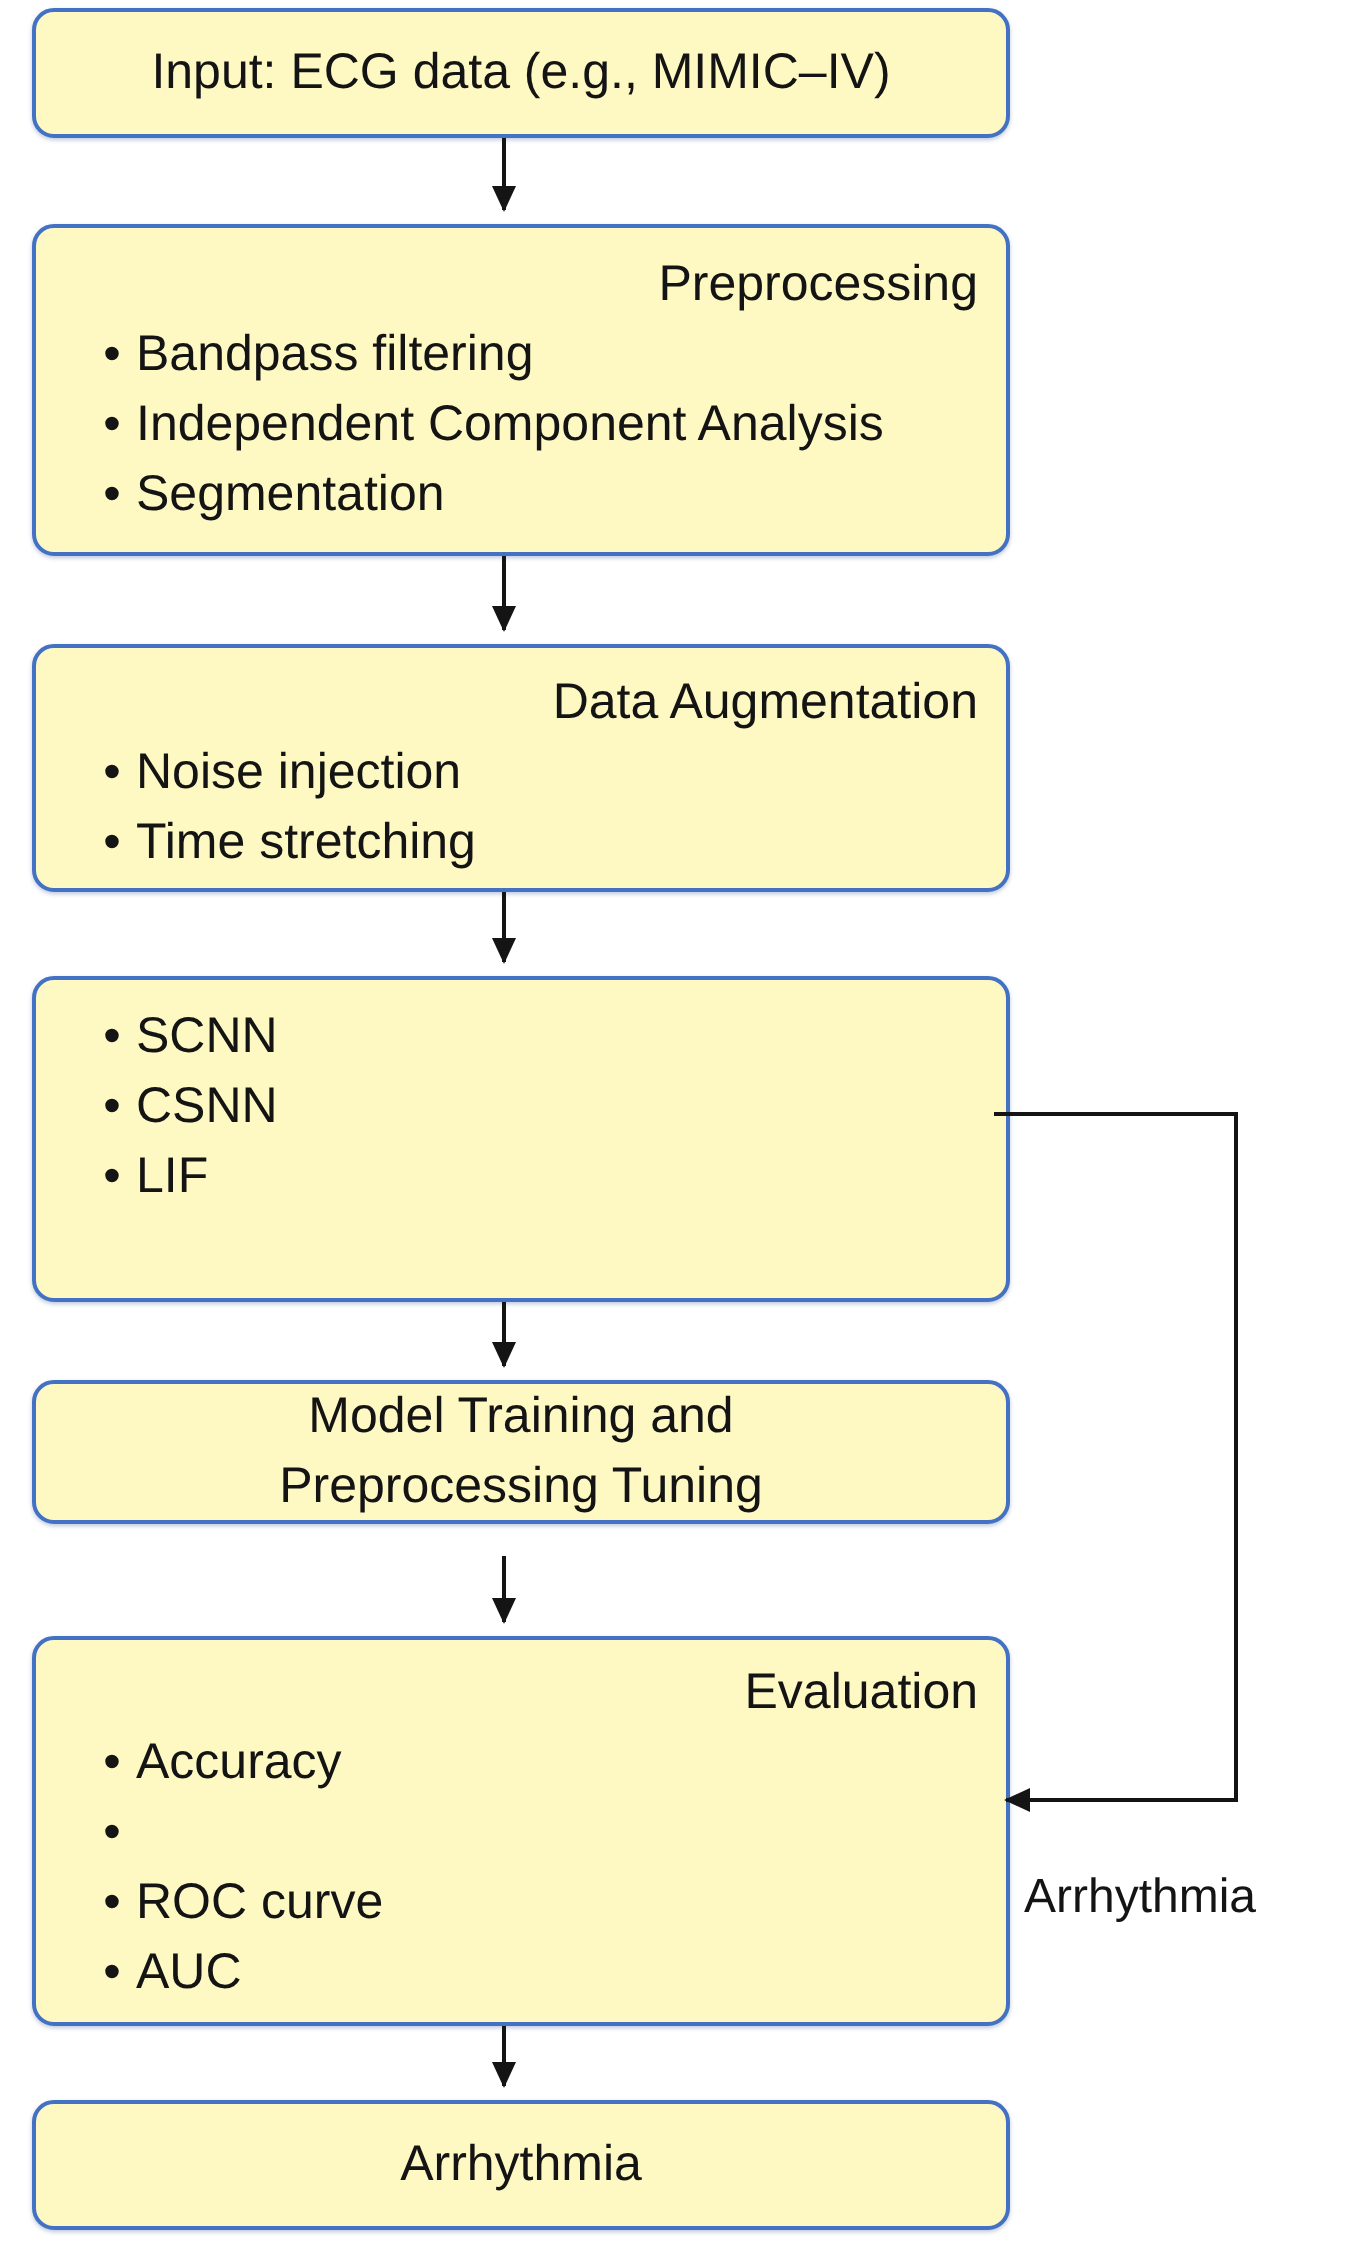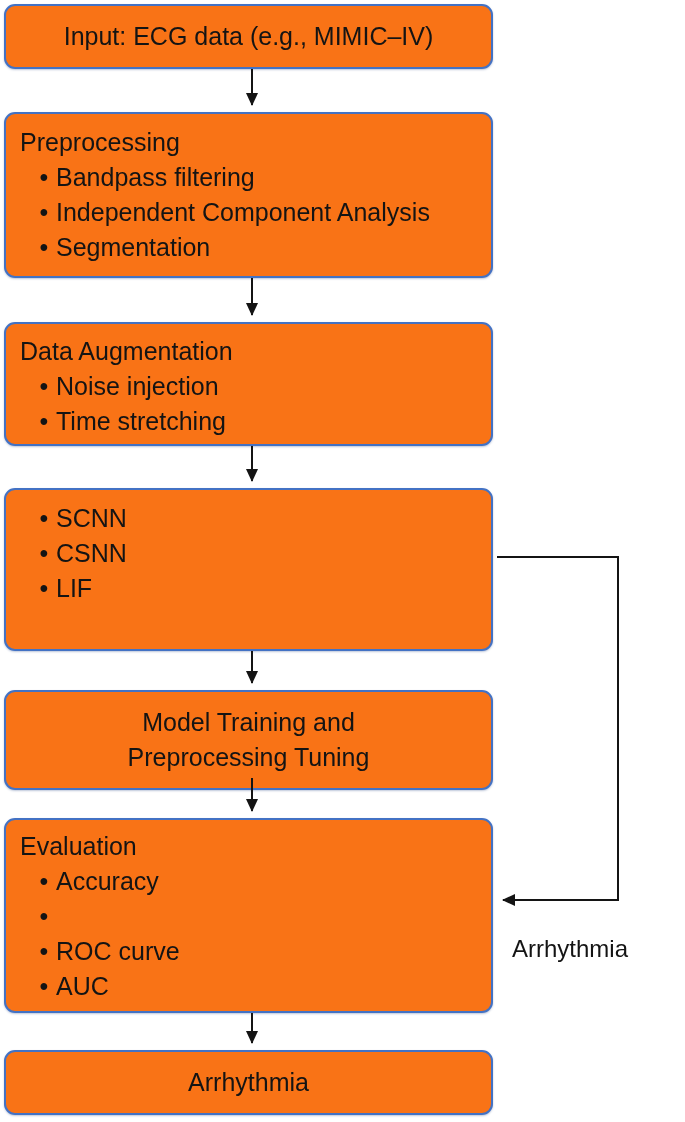--- a/index.html
+++ b/index.html
@@ -9,59 +9,59 @@
   .canvas {
     position: relative;
     width: 685px;
     height: 1122px;
     background: #ffffff;
     overflow: hidden;
   }
 
   .node {
     position: absolute;
-    left: 4px;
+    left: 16px;
     width: 489px;
-    background: #f97316;
+    background: #fef9c3;
     border: 2px solid #4372c4;
     border-radius: 11px;
     box-shadow: 0 1px 2px rgba(70, 95, 150, 0.35);
   }
 
   .node-center {
     display: flex;
     flex-direction: column;
     align-items: center;
     justify-content: center;
     text-align: center;
   }
 
   .node-title {
-    text-align: left;
+    text-align: right;
     font-size: 25px;
     line-height: 35px;
     white-space: nowrap;
   }
 
   .center-line {
     font-size: 25px;
     line-height: 35px;
     white-space: nowrap;
   }
 
   .bullets { list-style: none; padding-left: 12px; }
   .bullets li { display: flex; font-size: 25px; line-height: 35px; }
   .bullets .dot { flex: 0 0 24px; width: 24px; text-align: center; }
 
   
   #node-input           { top: 4px;    height: 65px;  }
   #node-preprocessing   { top: 112px;  height: 166px; padding: 11px 14px 0 14px; }
   #node-augmentation    { top: 322px;  height: 124px; padding: 10px 14px 0 14px; }
   #node-model-selection { top: 488px;  height: 163px; padding: 11px 14px 0 14px; }
-  #node-training        { top: 690px;  height: 100px;  }
+  #node-training        { top: 690px;  height: 72px;  }
   #node-evaluation      { top: 818px;  height: 195px; padding: 9px 14px 0 14px; }
   #node-output          { top: 1050px; height: 65px;  }
 
   .edges {
     position: absolute;
     top: 0; left: 0;
     width: 685px; height: 1122px;
     pointer-events: none;
   }
 

